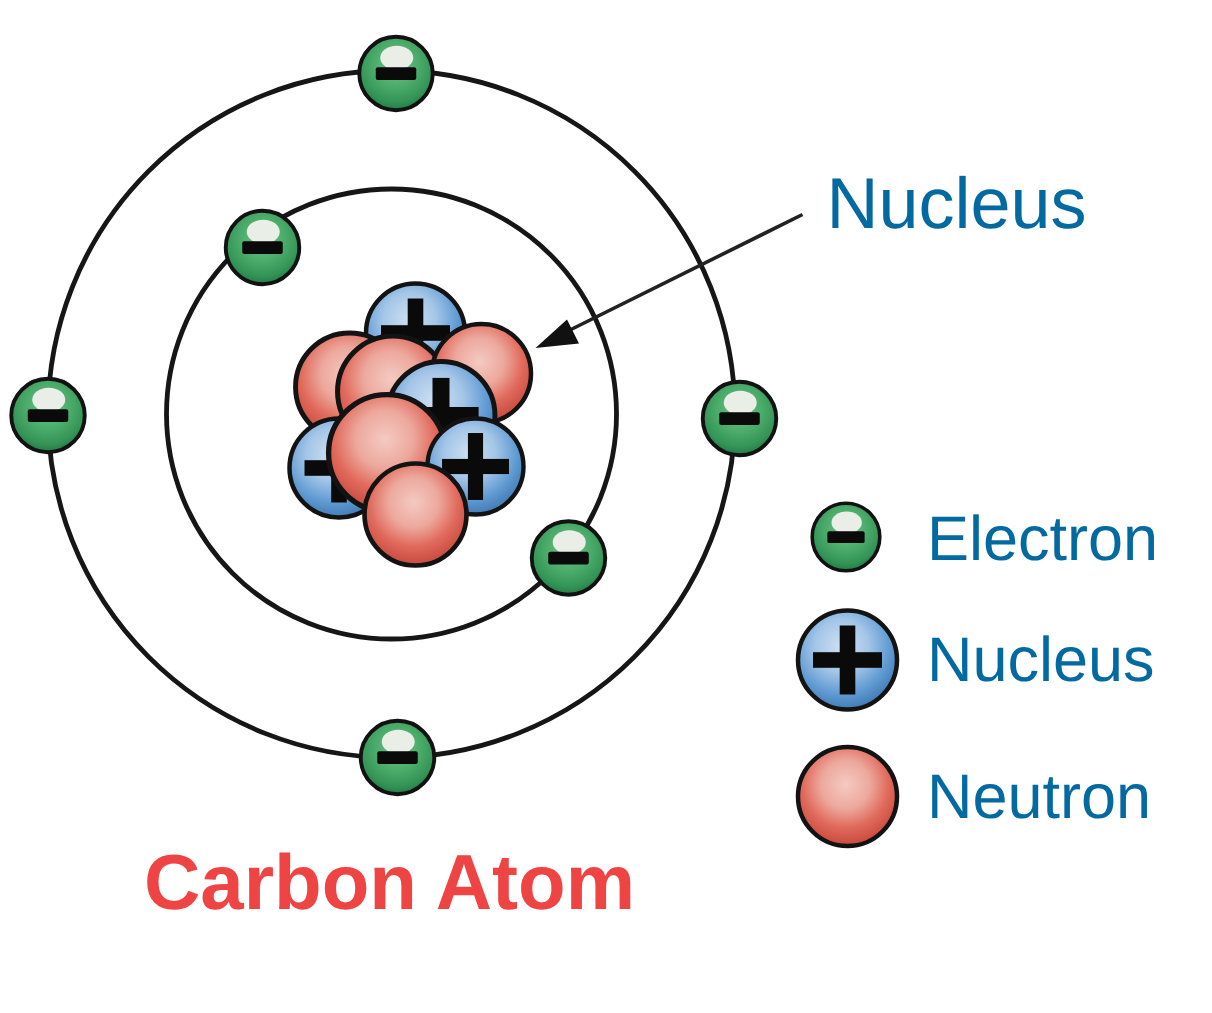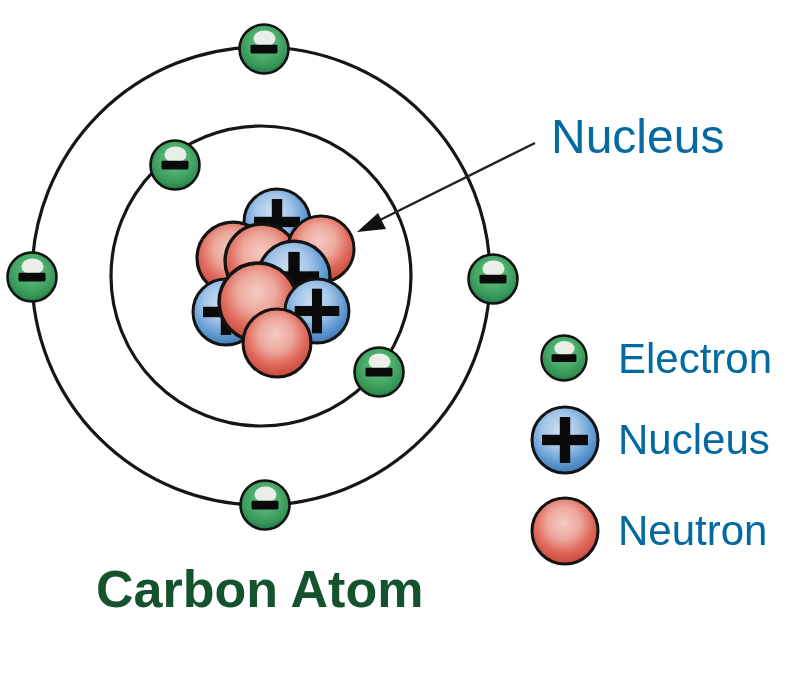--- a/index.html
+++ b/index.html
@@ -21,21 +21,21 @@
   .nucleus-label { left: 551px; top: 113px; font-size: 48px; }
   .legend-label  { left: 618px; font-size: 42px; }
   .legend-label.row-electron { top: 338px; text-align: right; }
   .legend-label.row-proton   { top: 419px; }
   .legend-label.row-neutron  { top: 510px; }
   .diagram-title {
     position: absolute;
     left: 96px; top: 563px;
     font-size: 52px;
     font-weight: bold;
-    color: #14532d;
+    color: #ef4444;
     line-height: 1;
     white-space: nowrap;
   }
 </style>
 </head>
 <body>
 
 <div class="stage">
 
   <svg class="canvas" width="808" height="675" viewBox="0 0 808 675">

